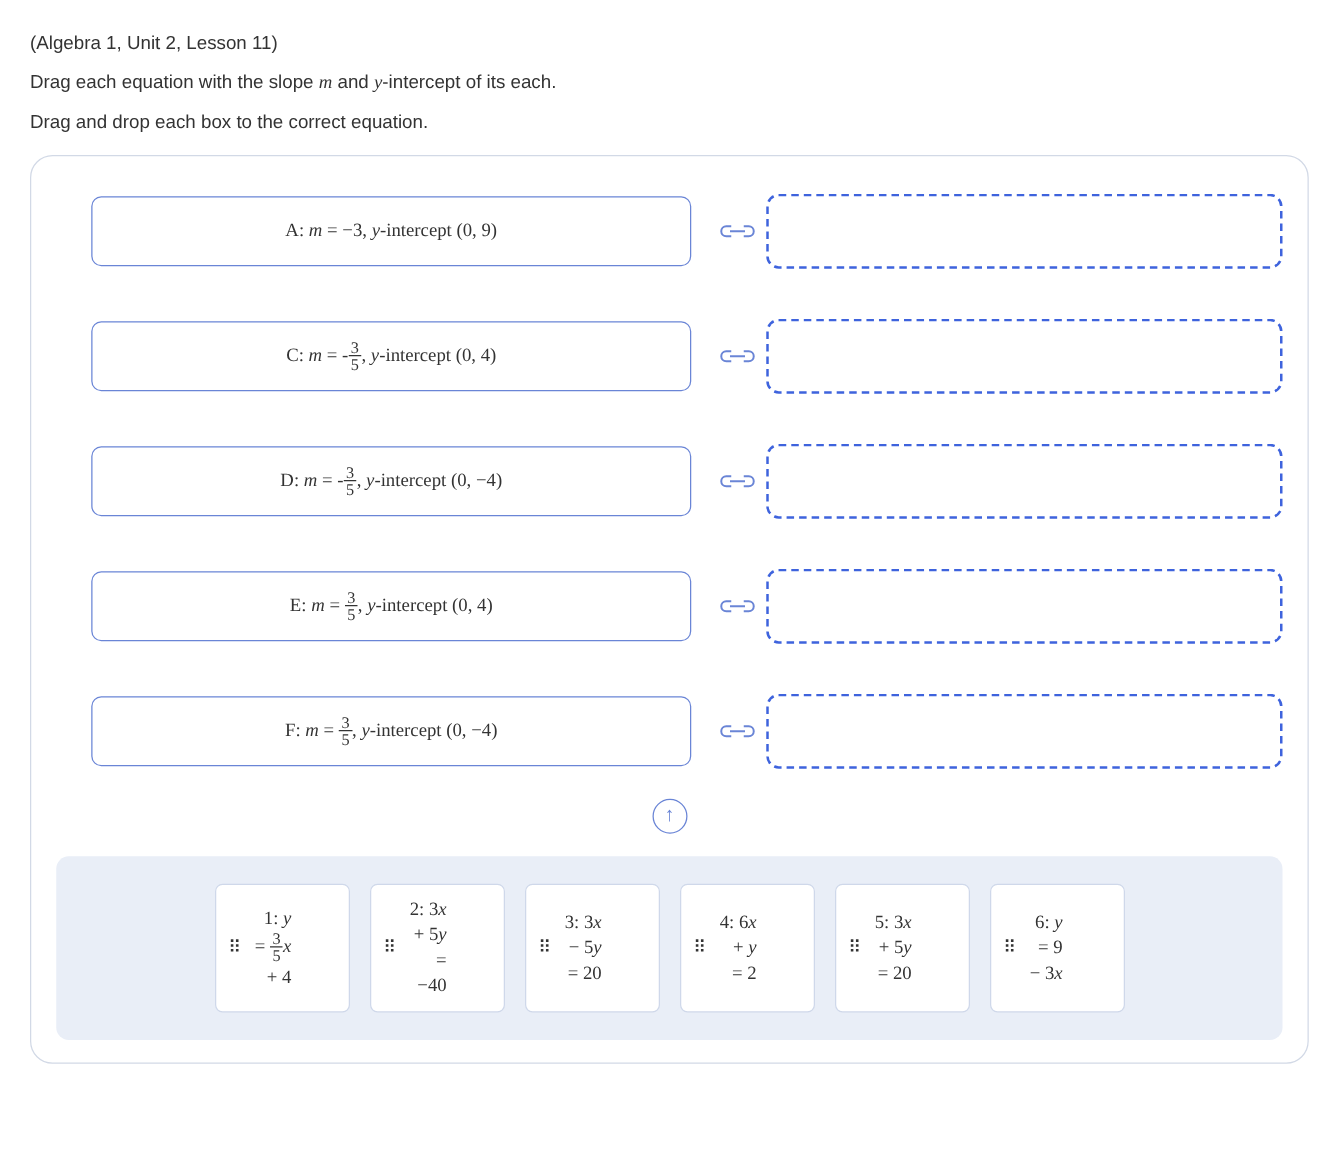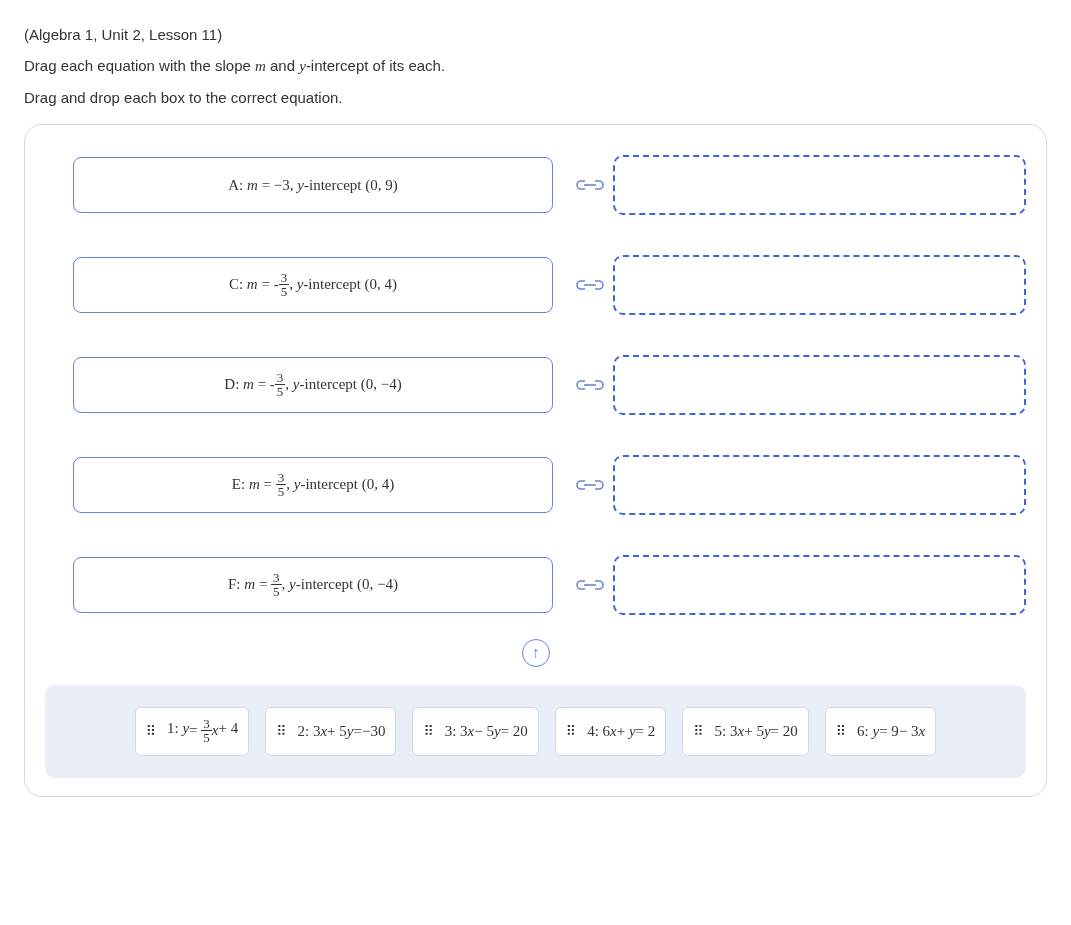--- a/index.html
+++ b/index.html
@@ -112,21 +112,21 @@
     color: #333;
     cursor: grab;
   }
   .grip {
     font-size: 14px;
     color: #333;
     letter-spacing: 1px;
     line-height: 6px;
     user-select:none;
   }
-  .tile-body { display:flex; flex-direction:row; align-items:flex-start; line-height:1.35; white-space:nowrap; }
+  .tile-body { display:flex; flex-direction:column; align-items:flex-end; line-height:1.35; white-space:nowrap; }
   .tile-body .l { display:block; text-align:center; }
 
 </style>
 </head>
 <body>
 
 <div class="header-line">(Algebra 1, Unit 2, Lesson 11)</div>
 
 <div class="header-line">
   <span>Drag each equation with the slope </span><span class="italic">m</span><span> and </span><span class="italic">y</span><span>-intercept of its each.</span>
@@ -227,21 +227,21 @@
           <span class="l">= <span class="fraction"><span class="top">3</span><span class="bot">5</span></span><span class="italic">x</span></span>
           <span class="l">+ 4</span>
         </span>
   </div>
       <div class="tile">
     <span class="grip">⠿</span>
     <span class="tile-body math">
           <span class="l">2: 3<span class="italic">x</span></span>
           <span class="l">+ 5<span class="italic">y</span></span>
           <span class="l">=</span>
-          <span class="l">−30</span>
+          <span class="l">−40</span>
         </span>
   </div>
       <div class="tile">
     <span class="grip">⠿</span>
     <span class="tile-body math">
           <span class="l">3: 3<span class="italic">x</span></span>
           <span class="l">− 5<span class="italic">y</span></span>
           <span class="l">= 20</span>
         </span>
   </div>

